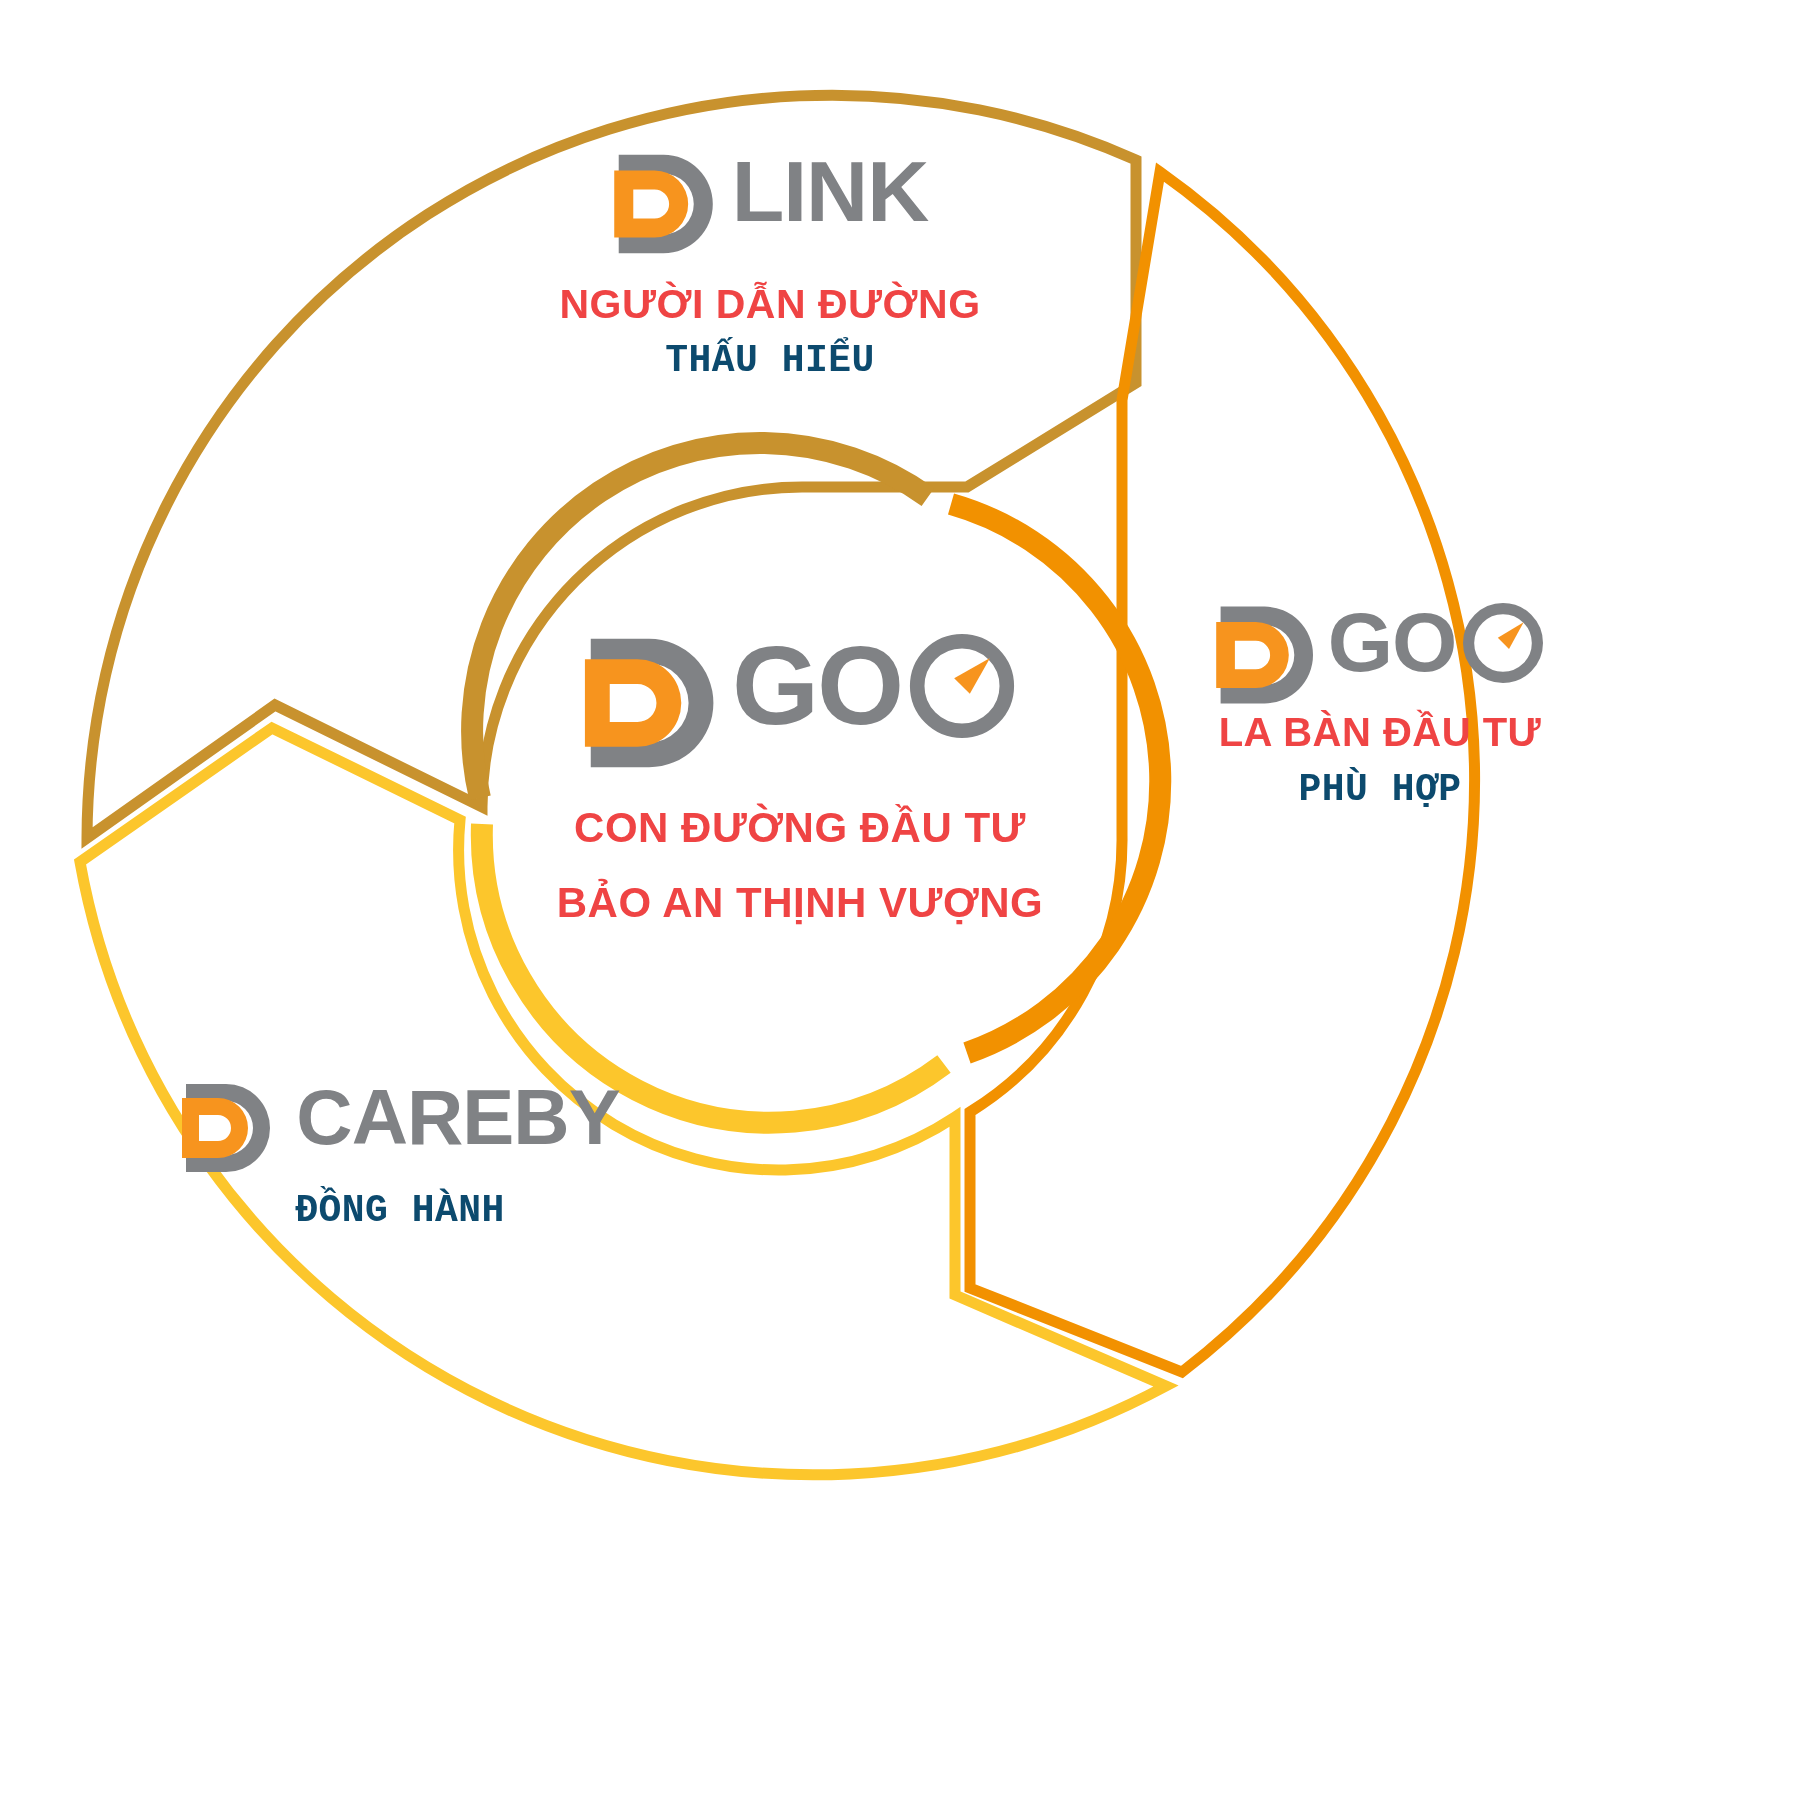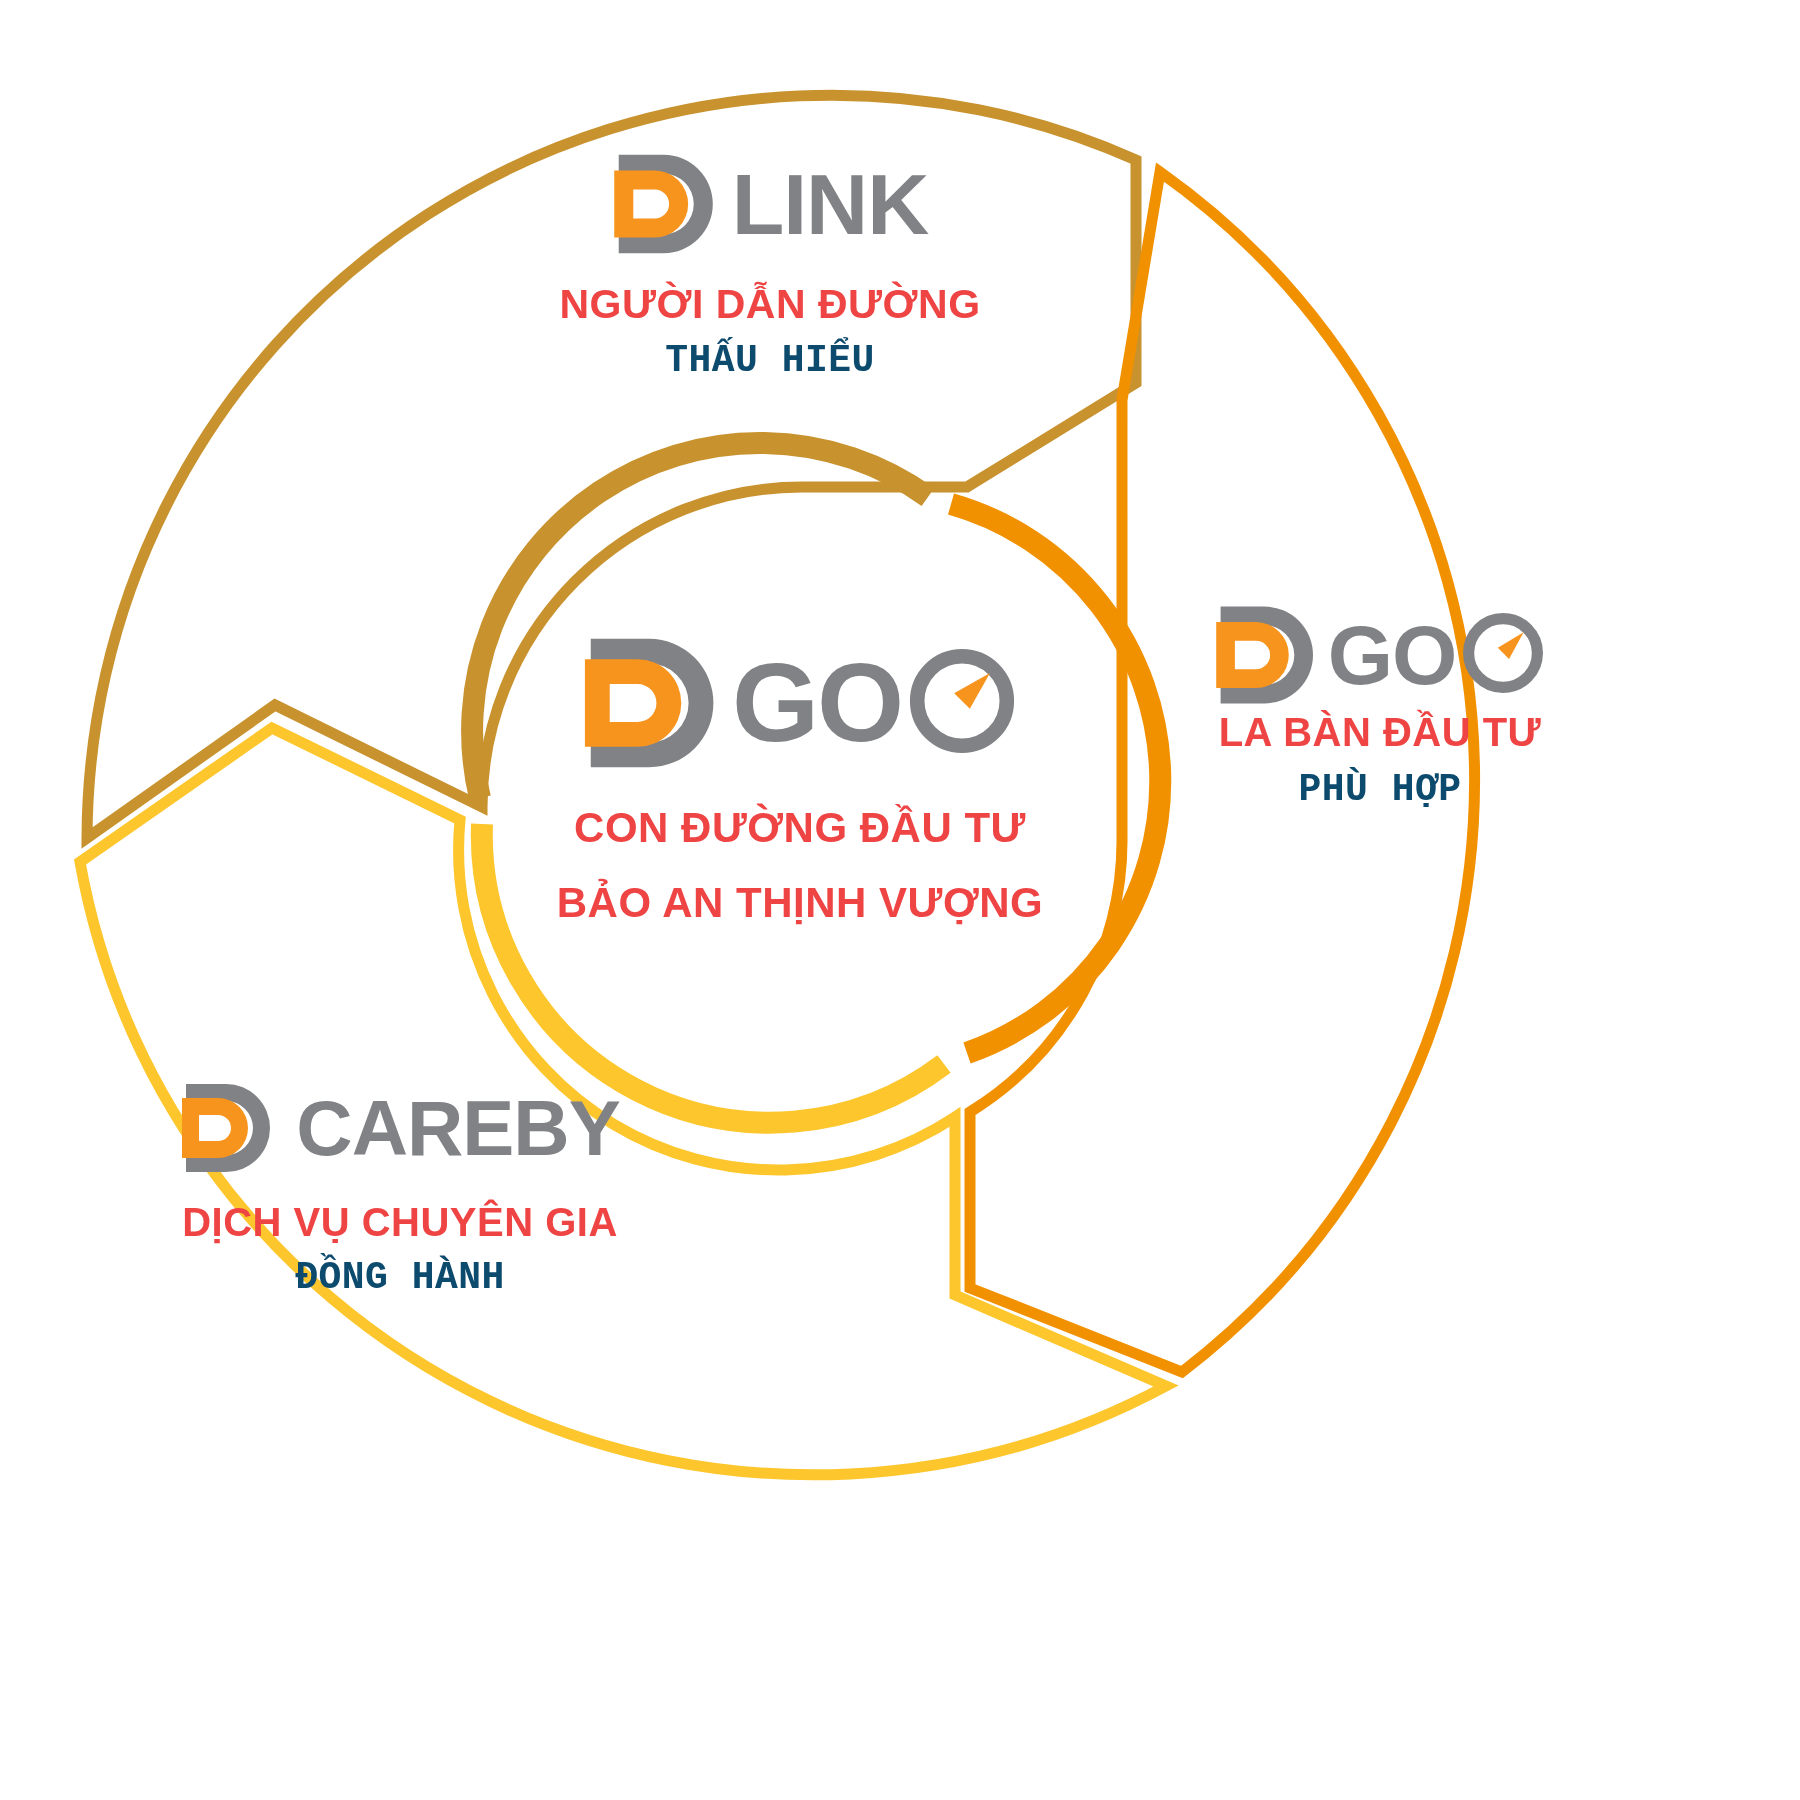--- a/index.html
+++ b/index.html
@@ -3,21 +3,21 @@
 <meta charset="utf-8">
 <style>
   html,body{margin:0;padding:0;background:#ffffff;}
   body{width:1800px;height:1800px;overflow:hidden;font-family:"Liberation Sans",sans-serif;}
   #stage{position:relative;width:1800px;height:1800px;background:#fff;}
   #rings{position:absolute;left:0;top:0;width:1800px;height:1800px;}
 
   .block{position:absolute;text-align:center;}
 
   
-  .logo-row{display:flex;align-items:center;justify-content:center;white-space:nowrap;}
+  .logo-row{display:flex;justify-content:center;white-space:nowrap;}
   .dmark{position:relative;display:inline-block;}
   .dmark svg{display:block;}
   .word{font-weight:700;color:#808285;letter-spacing:-0.5px;line-height:1;}
 
   
   .cap1{font-weight:700;color:#ef4444;line-height:1.12;letter-spacing:0.5px;}
   .cap2{font-weight:700;color:#0c4a6e;line-height:1.12;letter-spacing:0.5px;font-family:Liberation Mono, monospace;}
 
   
   #b-link{left:470px;top:148px;width:600px;}
@@ -153,17 +153,16 @@
   <div class="block" id="b-care">
     <div class="logo-row">
       <span class="dmark">
         <svg viewBox="0 0 100 100">
           <path fill="#808285" d="M6 6 h40 a44 44 0 0 1 0 88 H6 v-17 h40 a27 27 0 0 0 0 -54 H6 Z"></path>
           <path fill="#F7941E" d="M2 20 h36 a30 30 0 0 1 0 60 H2 Z M19 37 v26 h19 a13 13 0 0 0 0 -26 Z"></path>
         </svg>
       </span>
       <span class="word">CAREBY</span>
     </div>
-    <div class="cap1">DỊCH VỤ CHUYÊN GIA</div>
     <div class="cap2">ĐỒNG HÀNH</div>
   </div>
 
 </div>
 
 </body></html>

